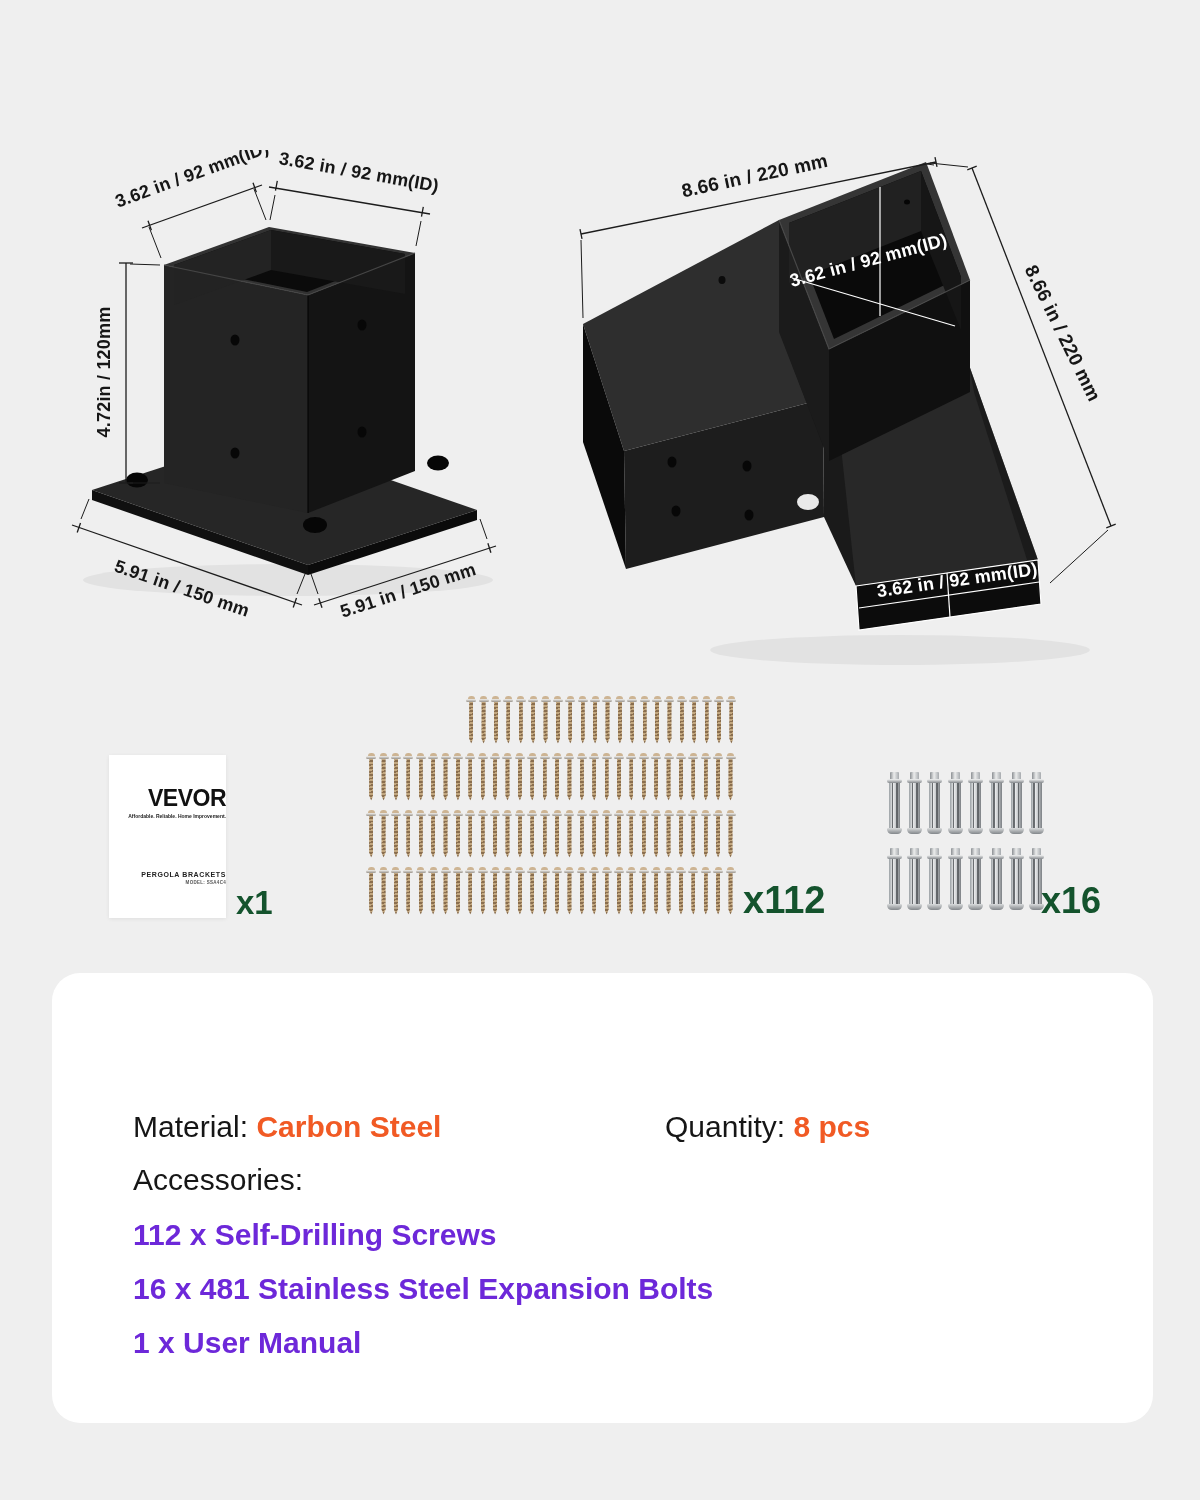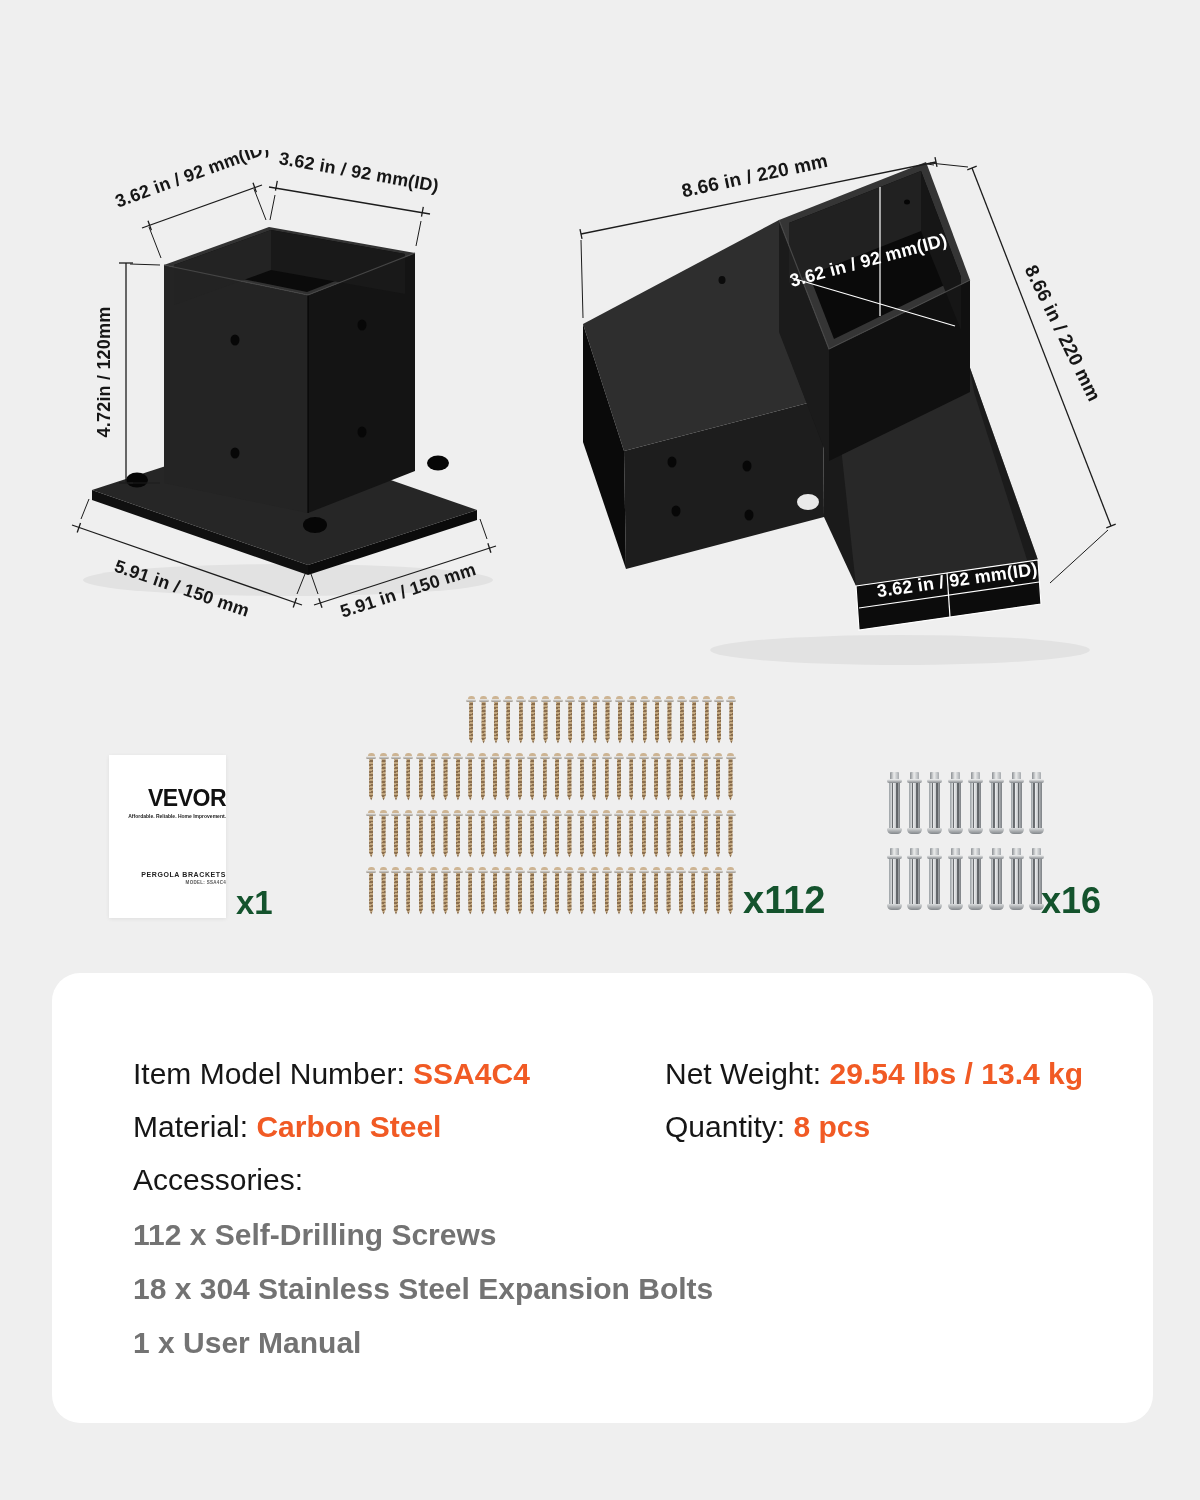--- a/index.html
+++ b/index.html
@@ -51,21 +51,21 @@
   .bolt .bwasher{width:15px;height:4px;background:linear-gradient(180deg,#f3f4f4,#84888c);border-radius:2px;margin-top:-1px;}
   .bolt .body{width:11px;height:46px;margin-top:-.5px;background:
     linear-gradient(90deg,rgba(0,0,0,0) 0 2.5px,rgba(84,88,92,.85) 2.5px 4px,rgba(0,0,0,0) 4px 7px,rgba(84,88,92,.85) 7px 8.5px,rgba(0,0,0,0) 8.5px),
     linear-gradient(90deg,#9aa0a4,#eff0f1 35%,#c1c4c7 65%,#7c8084);}
   .bolt .base{width:15px;height:6px;margin-top:-1px;background:linear-gradient(180deg,#d9dbdc,#82868a);border-radius:2px 2px 7px 7px;}
 
   
   .spec-card{position:absolute;left:52px;top:973px;width:1101px;height:450px;background:#ffffff;border-radius:28px;}
   .spec-row{position:absolute;font-size:30px;color:#161616;white-space:nowrap;}
   .spec-row .val{font-weight:bold;color:#f15a24;}
-  .acc-line{position:absolute;font-size:30px;font-weight:bold;color:#737373;white-space:nowrap;text-align:right;}
+  .acc-line{position:absolute;font-size:30px;font-weight:bold;color:#6d28d9;white-space:nowrap;text-align:right;}
 </style>
 </head>
 <body>
 
 <div class="stage">
 
   <svg id="diag-left" class="diag" width="480" height="480" viewBox="0 0 480 480">
 
     <ellipse cx="228" cy="430" rx="205" ry="16" fill="rgba(0,0,0,0.05)"></ellipse>
 
@@ -882,33 +882,27 @@
           <i class="nut"></i>
           <i class="bwasher"></i>
           <i class="body"></i>
           <i class="base"></i>
         </div>
       </div>
     </div>
   <div id="count-bolts" class="count-label">x16</div>
 
   <div class="spec-card">
-    <div class="spec-row" style="left:81px;top:84px;">
-      <span>Item Model Number: </span><span class="val">SSA4C4</span>
-    </div>
-    <div class="spec-row" style="left:613px;top:84px;">
-      <span>Net Weight: </span><span class="val">29.54 lbs / 13.4 kg</span>
-    </div>
     <div class="spec-row" style="left:81px;top:137px;">
       <span>Material: </span><span class="val">Carbon Steel</span>
     </div>
     <div class="spec-row" style="left:613px;top:137px;">
       <span>Quantity: </span><span class="val">8 pcs</span>
     </div>
     <div class="spec-row" style="left:81px;top:190px;text-align:center;">
       <span>Accessories:</span>
     </div>
     <div class="acc-line" style="left:81px;top:245px;">112 x Self-Drilling Screws</div>
-    <div class="acc-line" style="left:81px;top:299px;">18 x 304 Stainless Steel Expansion Bolts</div>
+    <div class="acc-line" style="left:81px;top:299px;">16 x 481 Stainless Steel Expansion Bolts</div>
     <div class="acc-line" style="left:81px;top:353px;">1 x User Manual</div>
   </div>
 
 </div>
 
 </body></html>

